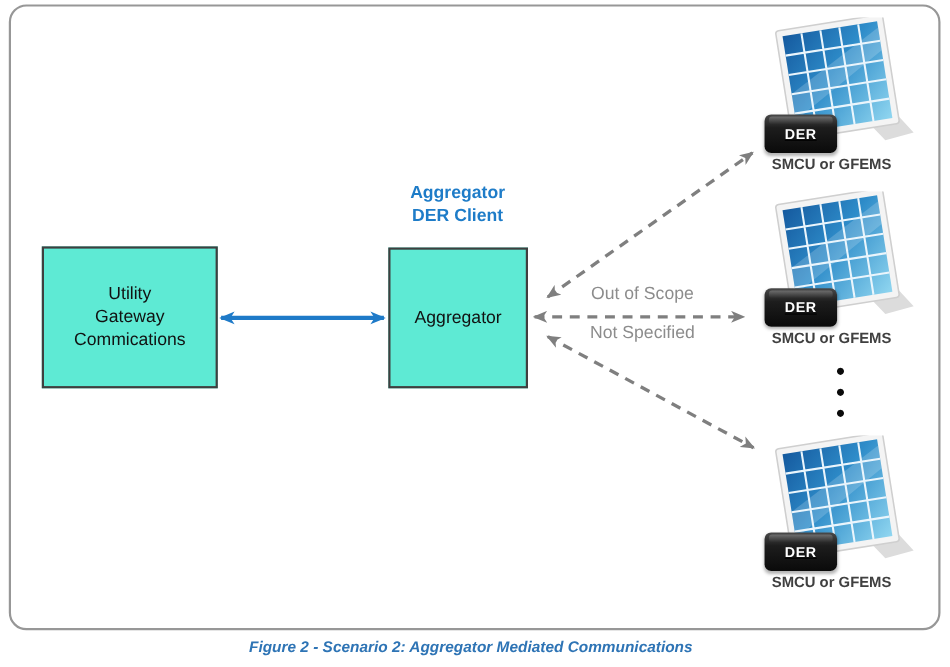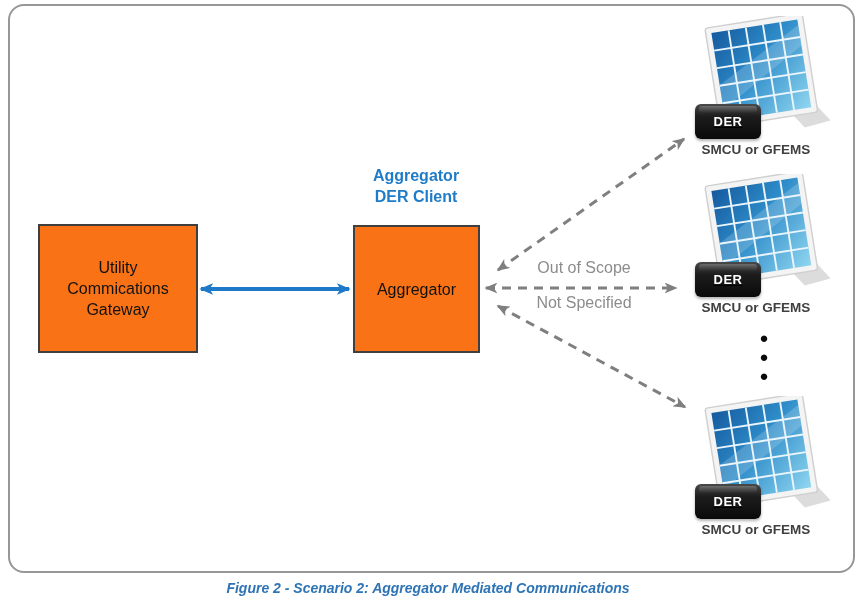--- a/index.html
+++ b/index.html
@@ -1,21 +1,21 @@
 <!DOCTYPE html>
 <html><head>
 <meta charset="utf-8">
 <style>
   html,body{margin:0;padding:0;background:#ffffff;}
   body{width:864px;height:606px;position:relative;font-family:"Liberation Sans",sans-serif;overflow:hidden;}
   .stage{position:absolute;inset:0;}
   .frame{position:absolute;left:8px;top:4px;width:843px;height:565px;border:2px solid #979797;border-radius:16px;background:#ffffff;}
   .overlay{position:absolute;left:0;top:0;width:864px;height:606px;pointer-events:none;}
 
-  .node-box{position:absolute;background:#f97316;border:2px solid #3F3F3F;display:flex;align-items:center;justify-content:center;text-align:center;color:#111111;font-size:16px;line-height:21px;}
+  .node-box{position:absolute;background:#5eead4;border:2px solid #3F3F3F;display:flex;align-items:center;justify-content:center;text-align:center;color:#111111;font-size:16px;line-height:21px;}
   #server-box{left:38px;top:224px;width:156px;height:125px;}
   #aggregator-box{left:353px;top:225px;width:123px;height:124px;}
 
   .blue-title{position:absolute;color:#1E7CC8;font-size:16px;font-weight:600;text-align:center;line-height:21px;}
   #server-title{left:38px;top:184px;width:158px;}
   #aggregator-title{left:336px;top:165px;width:160px;}
 
   #link-label{position:absolute;left:197px;top:257px;width:158px;text-align:center;color:#1F3864;font-size:16px;font-weight:600;}
 
   .scope-note{position:absolute;left:500px;width:168px;text-align:center;color:#8C8C8C;font-size:16px;}
@@ -69,22 +69,22 @@
     <line x1="201" y1="289" x2="349" y2="289" stroke="#1E7AC8" stroke-width="4" marker-start="url(#mBlue)" marker-end="url(#mBlue)"></line>
     <line x1="498" y1="270" x2="684" y2="139" stroke="#7F7F7F" stroke-width="3" stroke-dasharray="9 7" marker-start="url(#mGray)" marker-end="url(#mGray)"></line>
     <line x1="486" y1="288" x2="676" y2="288" stroke="#7F7F7F" stroke-width="3" stroke-dasharray="9 7" marker-start="url(#mGray)" marker-end="url(#mGray)"></line>
     <line x1="498" y1="306" x2="685" y2="407" stroke="#7F7F7F" stroke-width="3" stroke-dasharray="9 7" marker-start="url(#mGray)" marker-end="url(#mGray)"></line>
   </svg>
 
 
   <div class="node-box" id="server-box">
     <div>
       <div>Utility</div>
+      <div>Gateway</div>
       <div>Commications</div>
-      <div>Gateway</div>
     </div>
   </div>
 
 
   <div class="blue-title" id="aggregator-title">
     <div>Aggregator</div>
     <div>DER Client</div>
   </div>
 
   <div class="node-box" id="aggregator-box">

